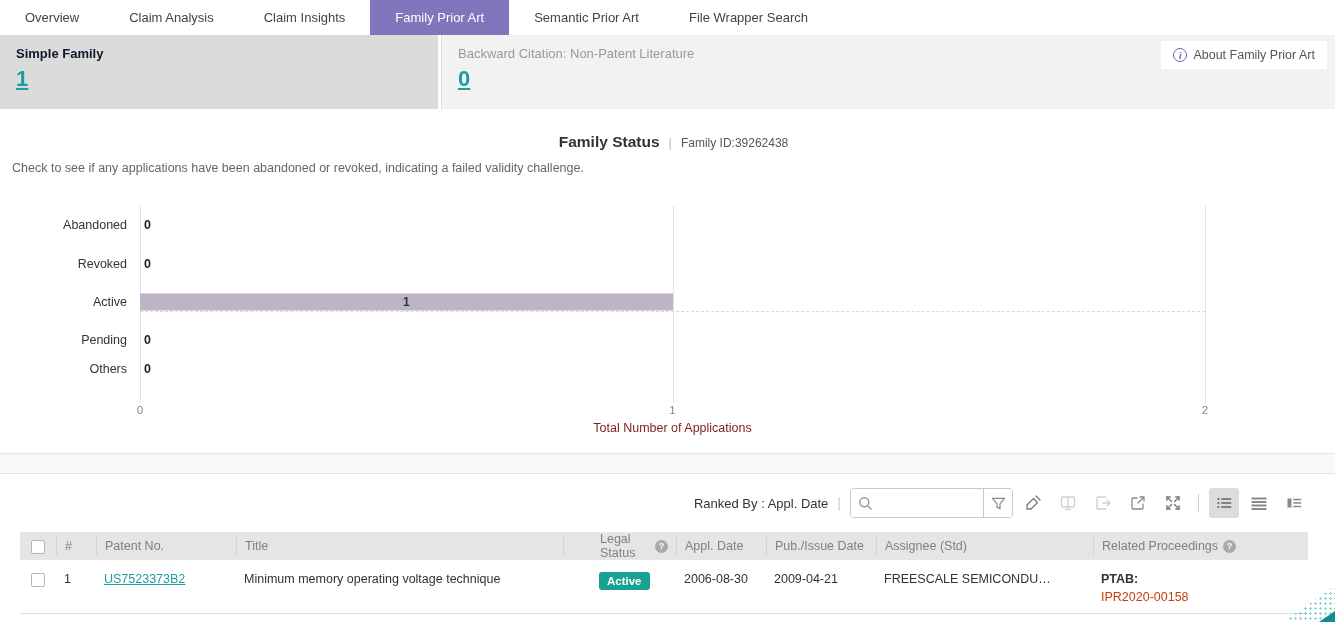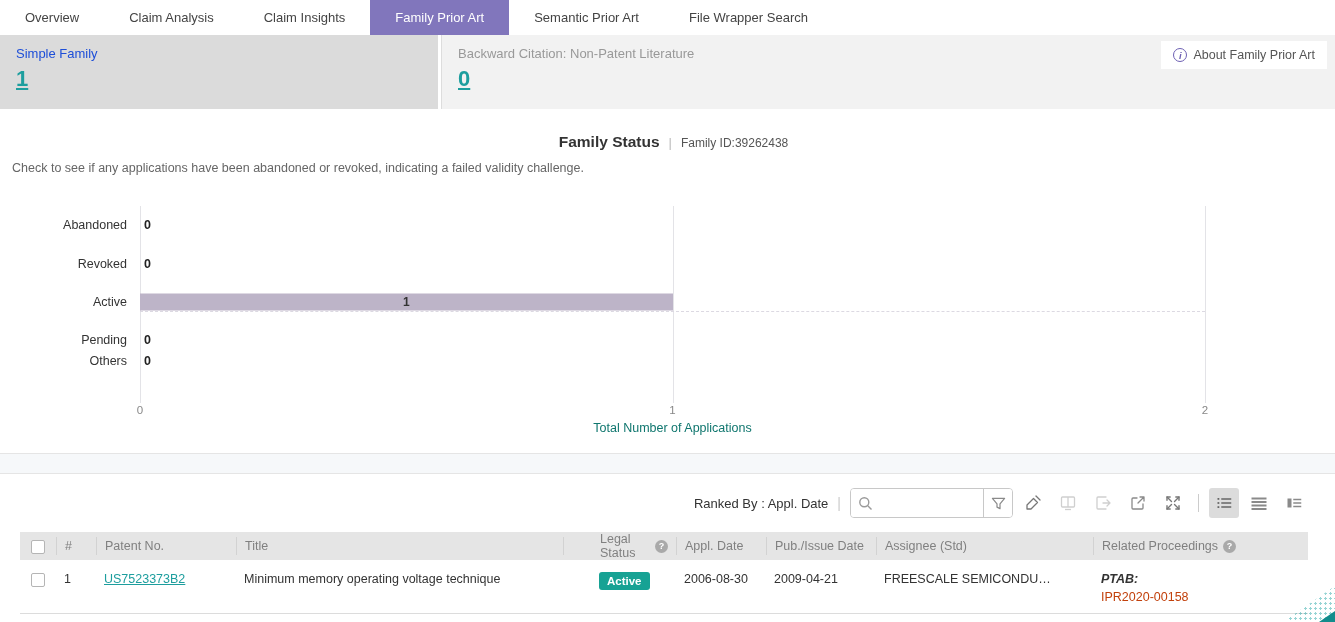--- a/index.html
+++ b/index.html
@@ -11,21 +11,21 @@
   .tab { padding:0 25px; line-height:35px; font-size:13px; color:#444; cursor:pointer; white-space:nowrap; }
   .tab.active { background:#8176bc; color:#fff; }
 
   
   .cards { display:flex; height:74px; background:#fff; }
   .card { padding:11px 16px; }
   .card-simple { width:438px; background:#dbdbdb; margin-right:3px; }
   .card-bcp { width:458px; background:#f2f2f2; }
   .card-npl { flex:1; background:#f2f2f2; border-left:1px solid #ddd; position:relative; }
   .card-label { font-size:13px; color:#999; }
-  .card-simple .card-label { color:#1d4ed8; font-weight:normal; }
+  .card-simple .card-label { color:#0f172a; font-weight:bold; }
   .card-value { display:inline-block; margin-top:5px; font-size:22px; font-weight:bold;
     color:#1d9e9e; text-decoration:underline; cursor:pointer; }
   .about-box { position:absolute; top:6px; right:8px; background:#fff; padding:7px 12px;
     font-size:12.5px; color:#555; display:flex; align-items:center; gap:6px; cursor:pointer; }
   .info-icon { width:14px; height:14px; border:1.5px solid #6d5fb3; border-radius:50%;
     color:#6d5fb3; font-size:9.5px; font-weight:bold; display:flex; align-items:center;
     justify-content:center; font-style:italic; }
 
   
   .fs { background:#fff; padding:24px 0 0 12px; }
@@ -44,21 +44,21 @@
     align-items:center; font-size:12.5px; color:#333; white-space:nowrap; }
   .czero { position:absolute; left:4px; top:50%; transform:translateY(-50%);
     font-weight:bold; font-size:12.5px; color:#222; }
   .cbar { position:absolute; left:0; top:50%; transform:translateY(-50%); height:17px;
     background:#bdb4c8; text-align:center; line-height:17px; font-size:12px;
     font-weight:bold; color:#333; }
   .cdash { position:absolute; left:0; right:0; top:calc(50% + 9px); border-top:1px dashed #dcd9e2; }
   .xticks { position:relative; height:16px; margin-top:6px; }
   .xtick { position:absolute; transform:translateX(-50%); font-size:11.5px; color:#888; }
   .xlabel { position:absolute; left:50%; transform:translateX(-50%); top:100%;
-    margin-top:1px; font-size:12.5px; color:#0f766e; white-space:nowrap; }
+    margin-top:1px; font-size:12.5px; color:#7f1d1d; white-space:nowrap; }
 
   
   .band { margin-top:33px; height:21px; background:#f6f8fa;
     border-top:1px solid #e5e5e5; border-bottom:1px solid #e5e5e5; }
 
   
   .toolbar { height:58px; display:flex; align-items:center; justify-content:flex-end;
     padding-right:26px; background:#fff; }
   .ranked-by { font-size:13px; color:#333; }
   .tb-sep { color:#ccc; margin:0 9px; font-size:14px; }
@@ -94,21 +94,21 @@
   .c-assignee { width:217px; }
   .c-related { flex:1; }
   .cb { appearance:none; width:14px; height:14px; border:1px solid #b5b5b5; border-radius:2px;
     background:#fff; cursor:pointer; margin-top:1px; }
   .help-icon { width:13px; height:13px; border-radius:50%; background:#a9a9a9; color:#fff;
     font-size:9px; font-weight:bold; display:flex; align-items:center; justify-content:center;
     cursor:pointer; flex:none; }
   .patent-link { color:#1d9e9e; text-decoration:underline; cursor:pointer; }
   .status-badge { display:inline-block; background:#17a294; color:#fff; font-size:11.5px;
     font-weight:bold; padding:3px 8px; border-radius:3px; }
-  .related-label { font-weight:bold;font-style:italic; }
+  .related-label { font-weight:bold; }
   .related-value { margin-top:4px; color:#c2410c; }
 
   
   .corner-widget { position:absolute; right:0; bottom:0; width:52px; height:36px;
     clip-path:polygon(100% 0,100% 100%,0 100%);
     background:radial-gradient(circle, rgba(24,160,160,.45) 1px, transparent 1.4px);
     background-size:5px 5px; }
   .corner-solid { position:absolute; right:0; bottom:0; width:16px; height:11px;
     clip-path:polygon(100% 0,100% 100%,0 100%); background:#128c8c; }
 
@@ -164,21 +164,21 @@
         </div>
         <div class="crow" style="top: 76.8px; height: 38.4px;">
           <div class="clabel">Active</div>
           <div class="cbar" style="width: 50%; background: rgb(189, 180, 200);">1</div>
           <div class="cdash"></div>
         </div>
         <div class="crow" style="top: 115.2px; height: 38.4px;">
           <div class="clabel">Pending</div>
           <div class="czero">0</div>
         </div>
-        <div class="crow" style="top: 136px; height: 38.4px;">
+        <div class="crow" style="top: 144px; height: 38.4px;">
           <div class="clabel">Others</div>
           <div class="czero">0</div>
         </div>
       </div>
     <div class="xticks">
         <div class="xtick" style="left: 0%;">0</div>
         <div class="xtick" style="left: 50%;">1</div>
         <div class="xtick" style="left: 100%;">2</div>
       </div>
     <div class="xlabel">Total Number of Applications</div>

